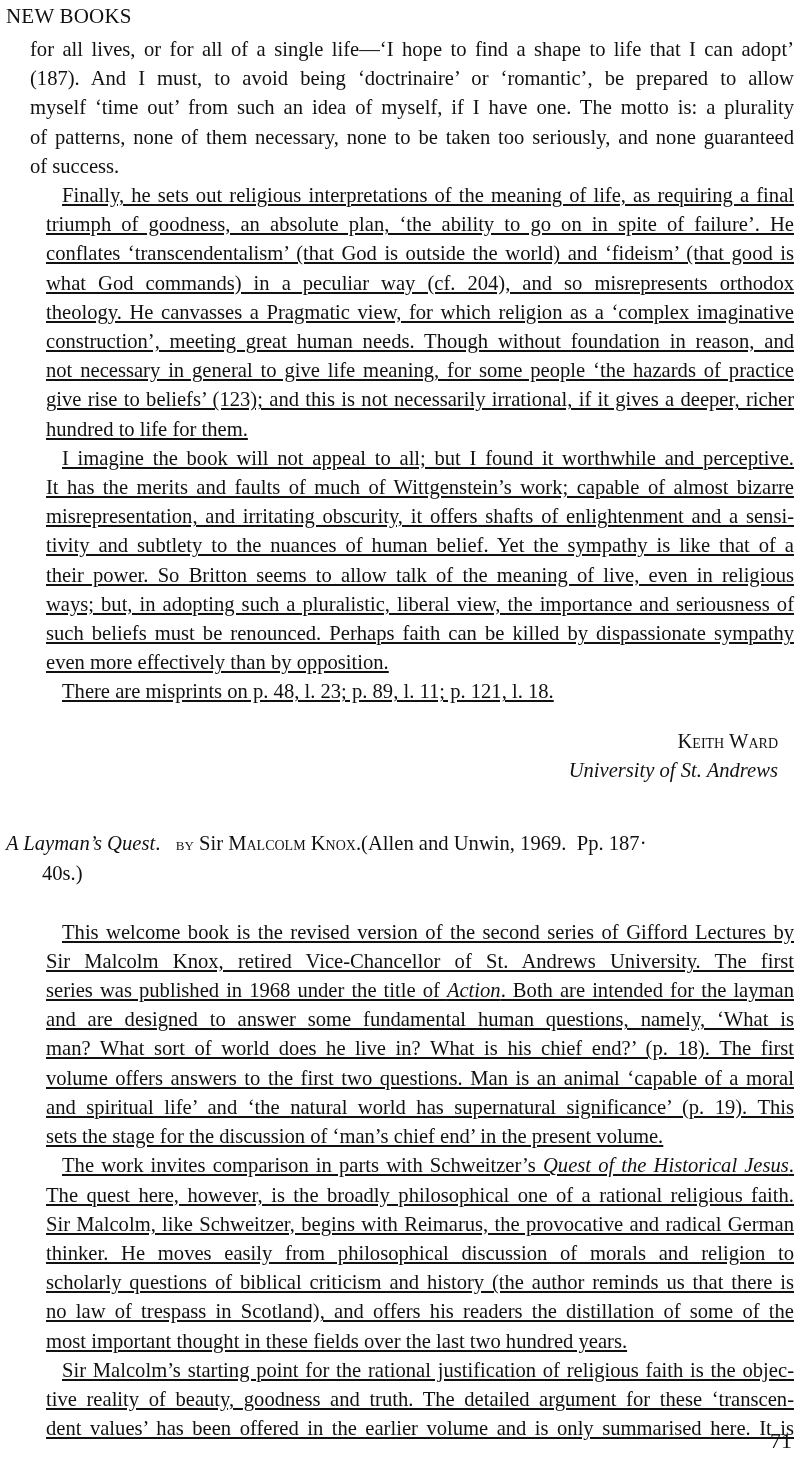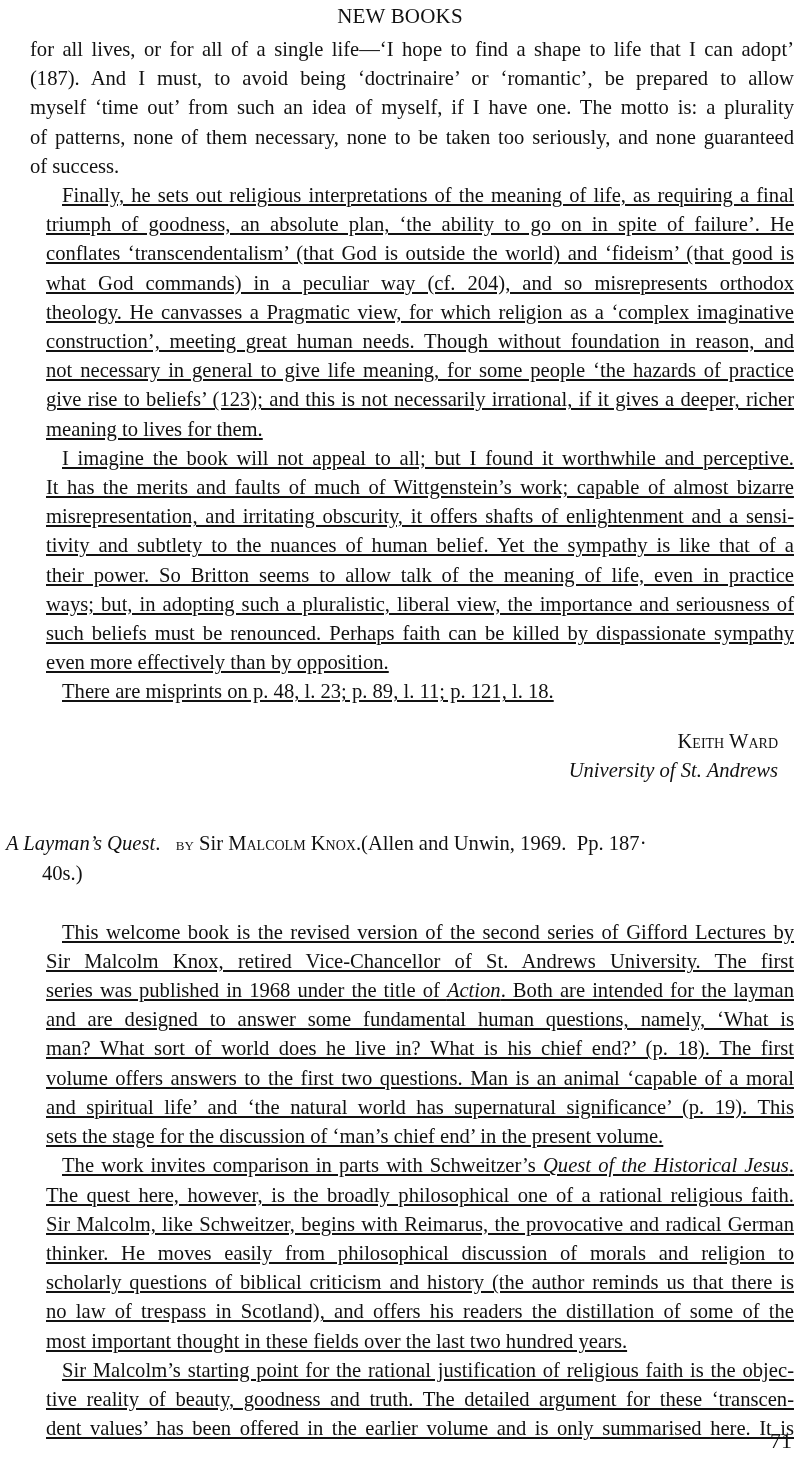--- a/index.html
+++ b/index.html
@@ -15,21 +15,20 @@
       color: #111111;
       font-family: "Liberation Serif", "DejaVu Serif", serif;
     }
     .page {
       position: absolute;
       left: 6px;
       top: 0;
       width: 788px;
     }
     .running-head {
-      text-align: center;
       font-size: 21px;
       line-height: 30px;
       margin-top: 1px;
       letter-spacing: 0.2px;
       height: 34px;
     }
     .para {
       font-size: 20.6px;
       line-height: 29.2px;
       text-align: justify;
@@ -80,28 +79,28 @@
         </div>
         <div class="para indent">
           <span class="ln" style="padding-left: 16px;">Finally, he sets out religious interpretations of the meaning of life, as requiring a final</span>
           <span class="ln">triumph of goodness, an absolute plan, ‘the ability to go on in spite of failure’.  He</span>
           <span class="ln">conflates ‘transcendentalism’ (that God is outside the world) and ‘fideism’ (that good is</span>
           <span class="ln">what God commands) in a peculiar way (cf. 204), and so misrepresents orthodox</span>
           <span class="ln">theology. He canvasses a Pragmatic view, for which religion as a ‘complex imaginative</span>
           <span class="ln">construction’, meeting great human needs.  Though without foundation in reason, and</span>
           <span class="ln">not necessary in general to give life meaning, for some people ‘the hazards of practice</span>
           <span class="ln">give rise to beliefs’ (123); and this is not necessarily irrational, if it gives a deeper, richer</span>
-          <span class="ln last">meaning to lives for them.</span>
+          <span class="ln last">hundred to life for them.</span>
         </div>
         <div class="para indent">
           <span class="ln" style="padding-left: 16px;">I imagine the book will not appeal to all; but I found it worthwhile and perceptive.</span>
           <span class="ln">It has the merits and faults of much of Wittgenstein’s work; capable of almost bizarre</span>
           <span class="ln">misrepresentation, and irritating obscurity, it offers shafts of enlightenment and a sensi-</span>
           <span class="ln">tivity and subtlety to the nuances of human belief.  Yet the sympathy is like that of a</span>
-          <span class="ln">their power.  So Britton seems to allow talk of the meaning of life, even in practice</span>
+          <span class="ln">their power.  So Britton seems to allow talk of the meaning of live, even in religious</span>
           <span class="ln">ways; but, in adopting such a pluralistic, liberal view, the importance and seriousness of</span>
           <span class="ln">such beliefs must be renounced.  Perhaps faith can be killed by dispassionate sympathy</span>
           <span class="ln last">even more effectively than by opposition.</span>
         </div>
         <div class="para indent">
           <span class="ln last" style="padding-left: 16px;">There are misprints on p. 48, l. 23; p. 89, l. 11; p. 121, l. 18.</span>
         </div>
       </div>
     <div class="signature">
       <div class="sc">Keith Ward</div>

